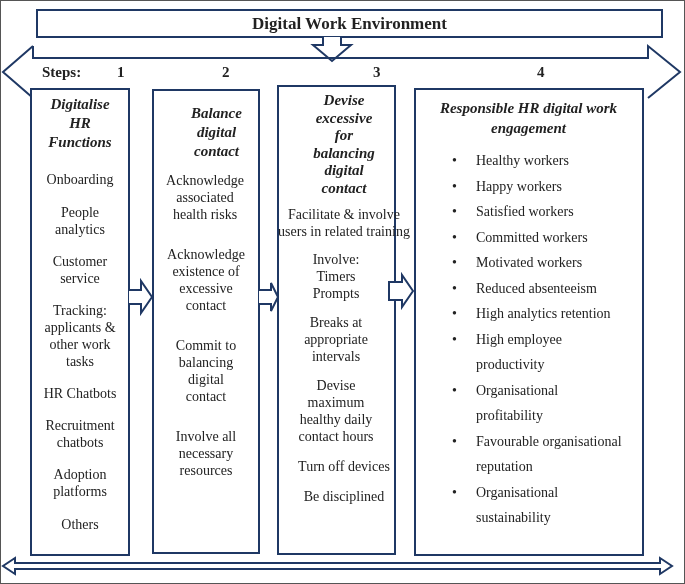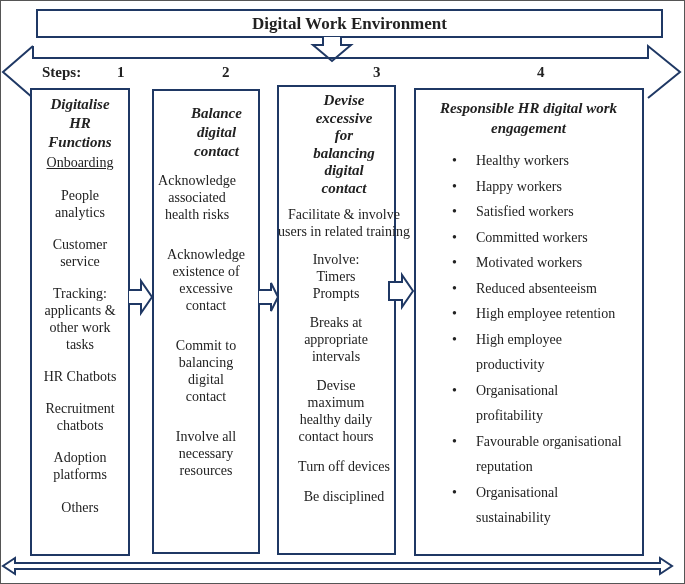--- a/index.html
+++ b/index.html
@@ -58,37 +58,37 @@
 <div class="step-num" style="left:222px;">2</div>
 <div class="step-num" style="left:373px;">3</div>
 <div class="step-num" style="left:537px;">4</div>
 
 <div class="box col1">
   <div class="box-head" style="margin-top:5px;">
     <div>Digitalise</div>
     <div>HR</div>
     <div>Functions</div>
   </div>
-  <div class="box-item" style="margin-top:2px;text-decoration:underline;">Onboarding</div>
+  <div class="box-item" style="margin-top:19px;">Onboarding</div>
   <div class="box-item" style="margin-top:16px;width:60px;margin-left:18px;">People analytics</div>
   <div class="box-item" style="margin-top:15px;width:70px;margin-left:13px;">Customer service</div>
   <div class="box-item" style="margin-top:15px;width:80px;margin-left:8px;">Tracking: applicants &amp; other work tasks</div>
   <div class="box-item" style="margin-top:15px;">HR Chatbots</div>
   <div class="box-item" style="margin-top:15px;width:80px;margin-left:8px;">Recruitment chatbots</div>
   <div class="box-item" style="margin-top:15px;width:70px;margin-left:13px;">Adoption platforms</div>
   <div class="box-item" style="margin-top:16px;">Others</div>
 </div>
 
 <div class="box col2">
   <div class="box-head" style="margin-top:14px;margin-left:21px;">
     <div>Balance</div>
     <div>digital</div>
     <div>contact</div>
   </div>
-  <div class="box-item" style="margin-top:11px;width:84px;margin-left:2px;">Acknowledge associated health risks</div>
+  <div class="box-item" style="margin-top:11px;width:84px;margin-left:10px;">Acknowledge associated health risks</div>
   <div class="box-item" style="margin-top:23px;width:84px;margin-left:11px;">Acknowledge existence of excessive contact</div>
   <div class="box-item" style="margin-top:23px;width:70px;margin-left:18px;">Commit to balancing digital contact</div>
   <div class="box-item" style="margin-top:23px;width:70px;margin-left:18px;">Involve all necessary resources</div>
 </div>
 
 <div class="box col3">
   <div class="box-head" style="margin-top:4px;line-height:17.5px;">
     <div>Devise</div>
     <div>excessive</div>
     <div>for</div>
@@ -109,19 +109,19 @@
     <div>Responsible HR digital work</div>
     <div>engagement</div>
   </div>
   <ul class="bullets">
     <li><span class="dot">•</span><span>Healthy workers</span></li>
     <li><span class="dot">•</span><span>Happy workers</span></li>
     <li><span class="dot">•</span><span>Satisfied workers</span></li>
     <li><span class="dot">•</span><span>Committed workers</span></li>
     <li><span class="dot">•</span><span>Motivated workers</span></li>
     <li><span class="dot">•</span><span>Reduced absenteeism</span></li>
-    <li><span class="dot">•</span><span>High employee retention</span></li>
+    <li><span class="dot">•</span><span>High analytics retention</span></li>
     <li style="padding-right:40px;"><span class="dot">•</span><span>High employee productivity</span></li>
     <li style="padding-right:60px;"><span class="dot">•</span><span>Organisational profitability</span></li>
     <li style="padding-right:4px;"><span class="dot">•</span><span>Favourable organisational reputation</span></li>
     <li style="padding-right:60px;"><span class="dot">•</span><span>Organisational sustainability</span></li>
   </ul>
 </div>
 
 </body></html>

